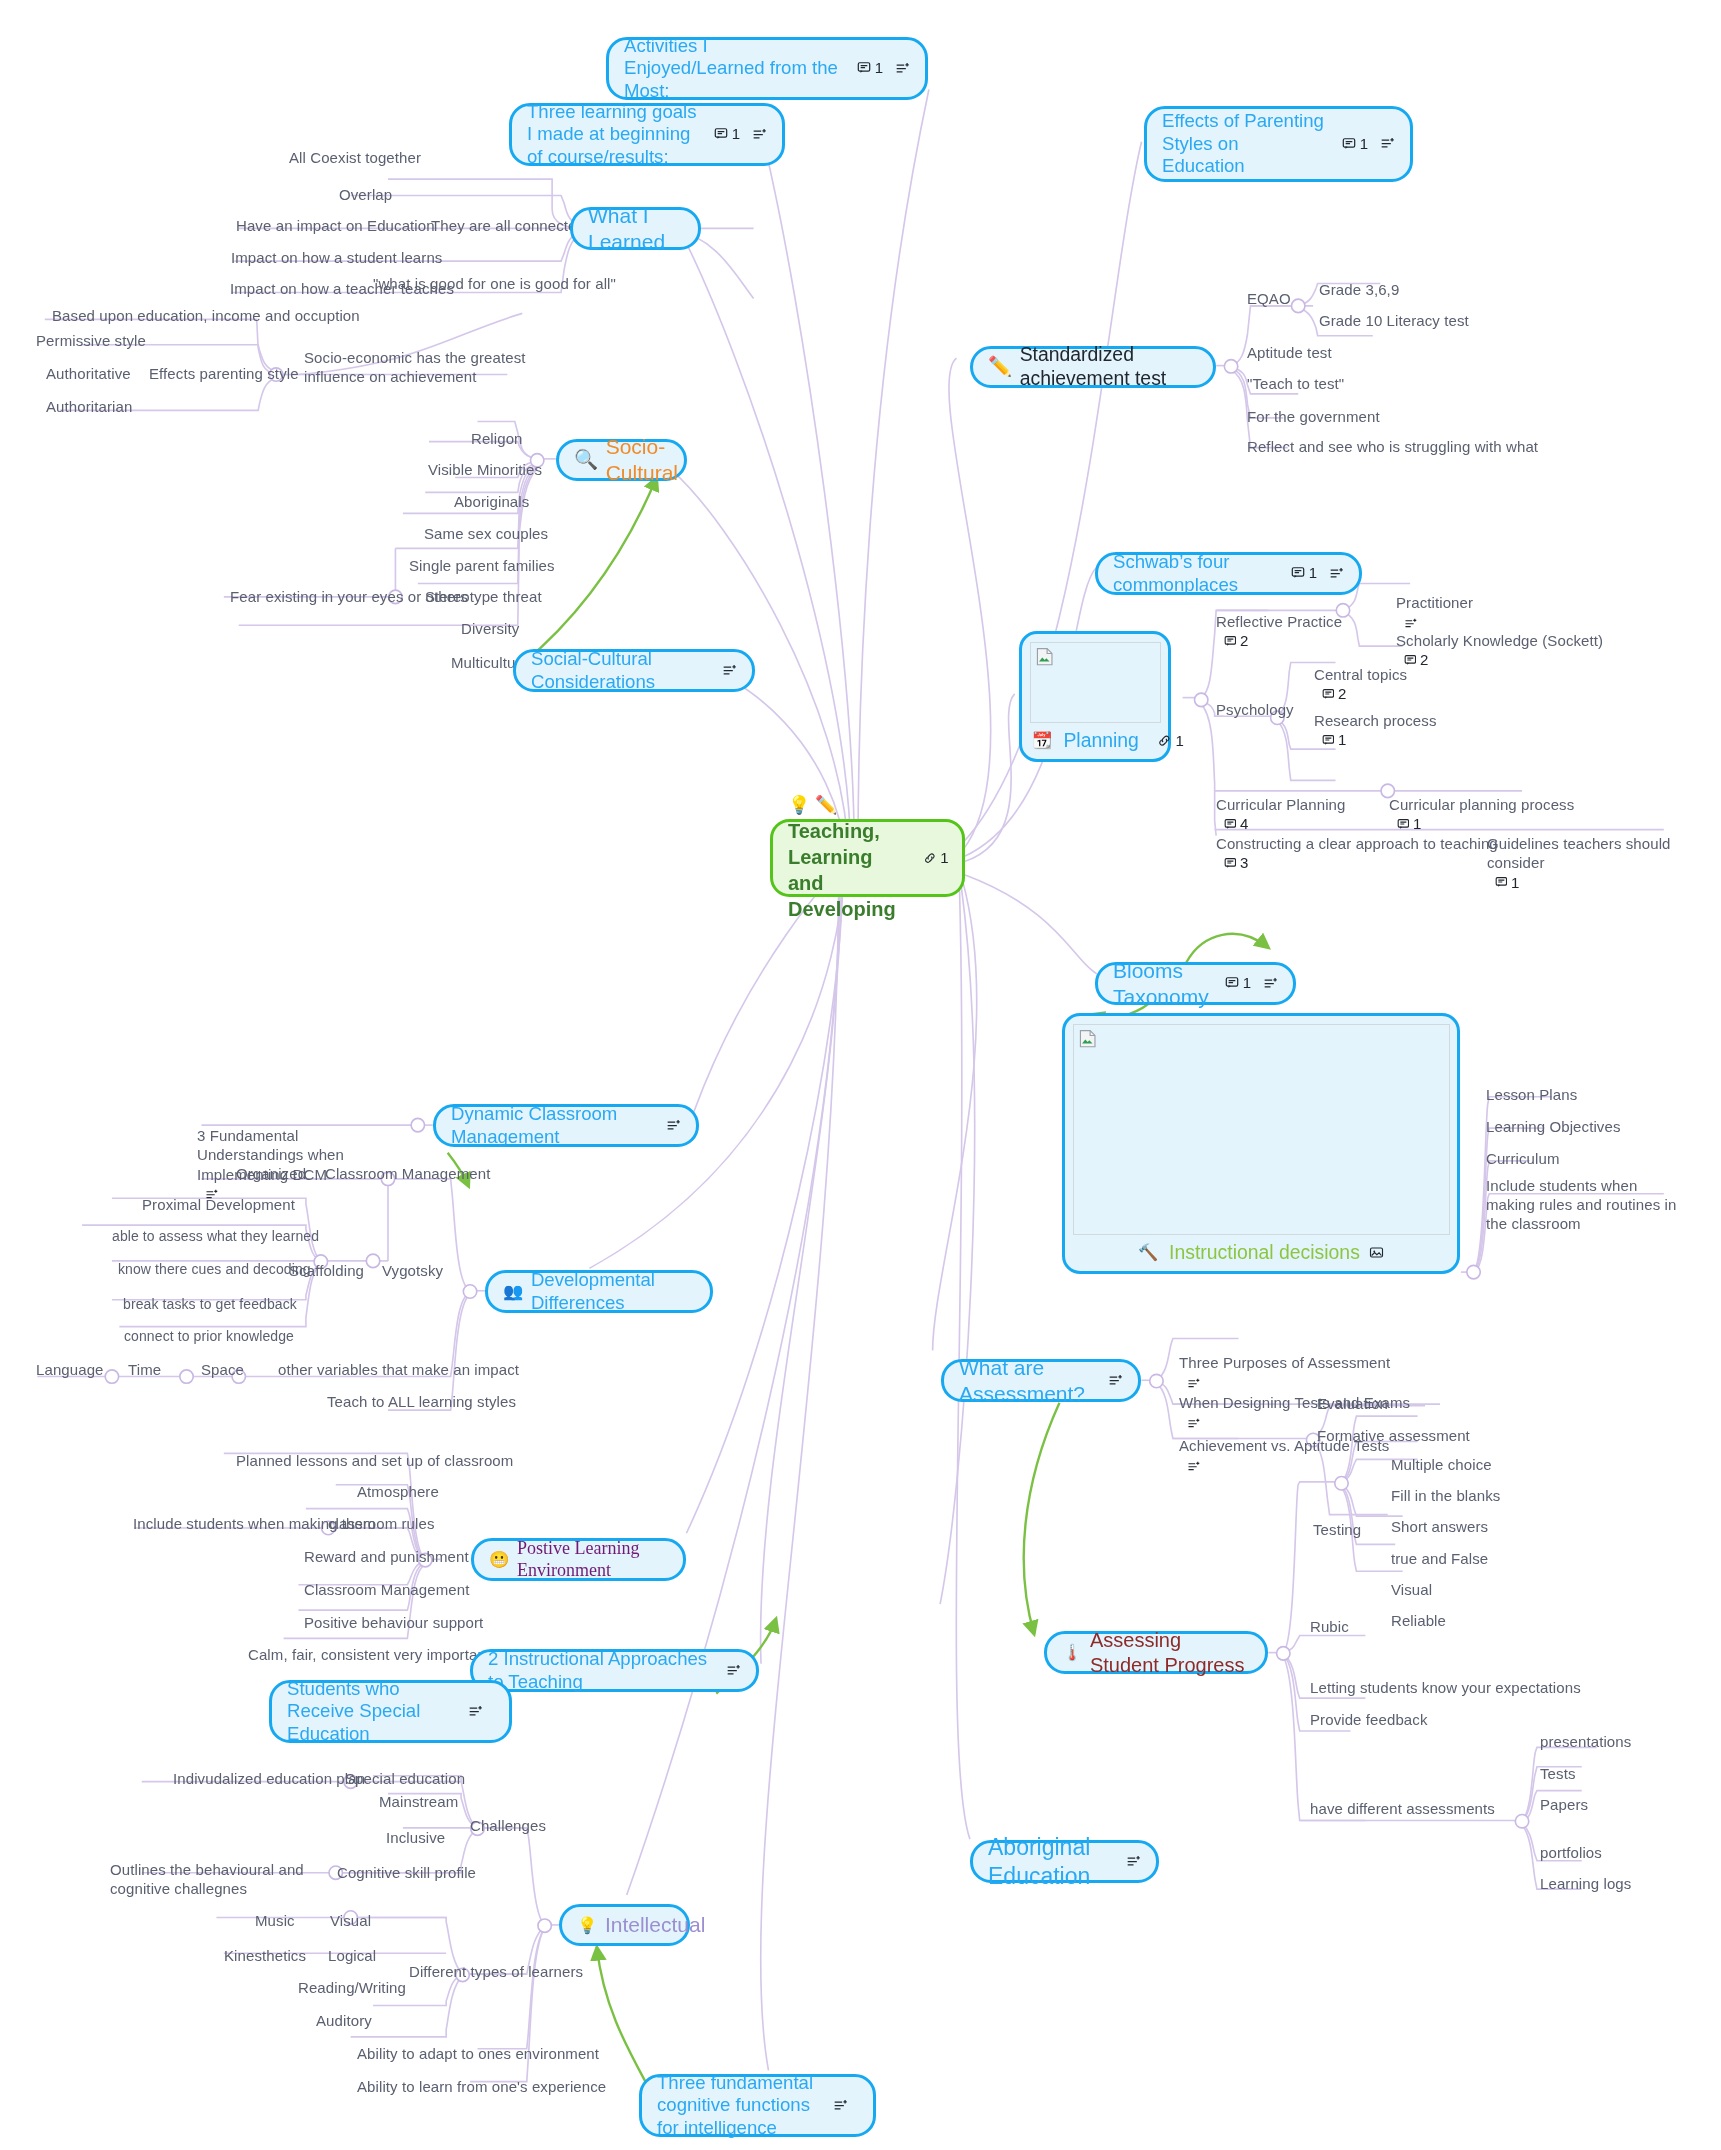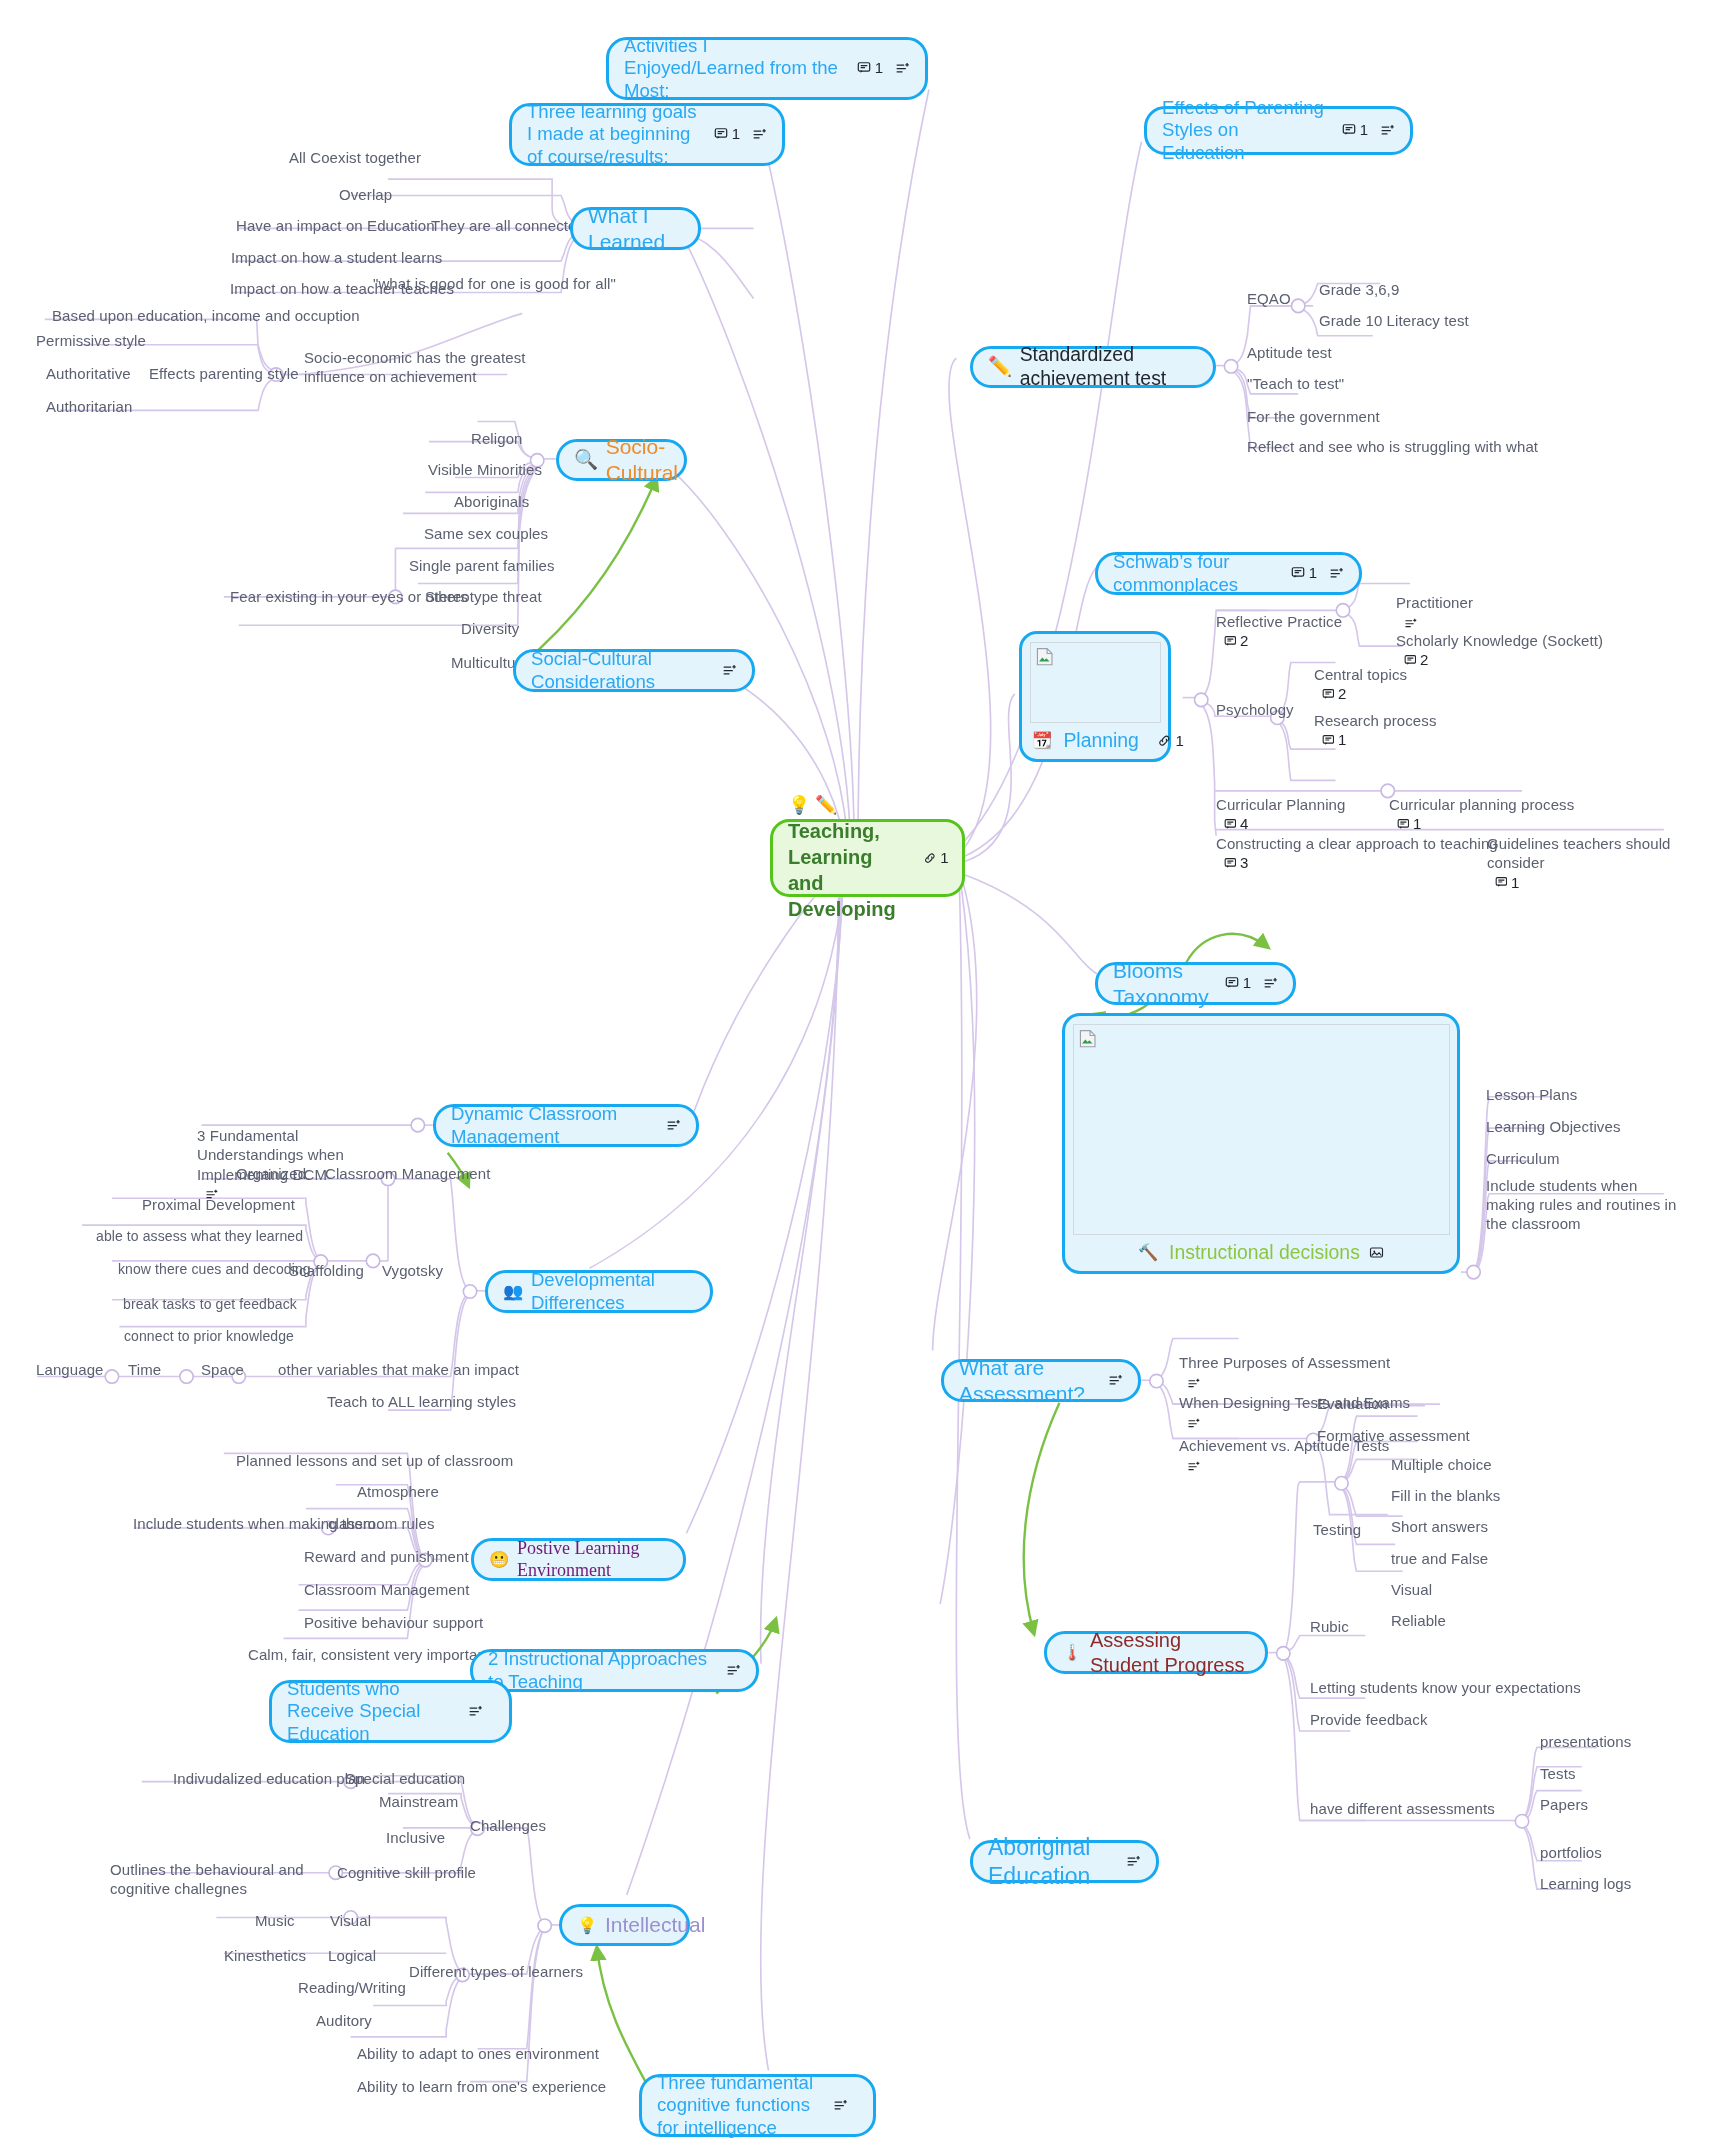--- a/index.html
+++ b/index.html
@@ -449,21 +449,21 @@
     <span>3 Fundamental Understandings when Implementing DCM</span>
     <svg class="ic" style="margin-left:7.5px;" width="13.4" height="13.4" viewBox="0 0 18 18" fill="none" stroke="#22272e" stroke-width="1.5">
         <path d="M2 5h9M2 9h11M2 13h7"></path>
         <path d="M14.5 2.5v4M12.5 4.5h4"></path>
       </svg>
   </div>
 
   <div class="leaf" style="left:236px;top:1164px;">Organized</div>
   <div class="leaf" style="left:325px;top:1164px;">Classroom Management</div>
   <div class="leaf" style="left:142px;top:1195px;">Proximal Development</div>
-  <div class="leaf sm" style="left:96px;top:1228px;">able to assess what they learned</div>
+  <div class="leaf sm" style="left:112px;top:1228px;">able to assess what they learned</div>
   <div class="leaf sm" style="left:118px;top:1261px;">know there cues and decoding</div>
   <div class="leaf sm" style="left:123px;top:1296px;">break tasks to get feedback</div>
   <div class="leaf sm" style="left:124px;top:1328px;">connect to prior knowledge</div>
   <div class="leaf" style="left:289px;top:1261px;">Scaffolding</div>
   <div class="leaf" style="left:382px;top:1261px;">Vygotsky</div>
   <div class="leaf" style="left:36px;top:1360px;">Language</div>
   <div class="leaf" style="left:128px;top:1360px;">Time</div>
   <div class="leaf" style="left:201px;top:1360px;">Space</div>
   <div class="leaf" style="left:278px;top:1360px;">other variables that make an impact</div>
   <div class="leaf" style="left:307px;top:1392px;margin-left:20px;">Teach to ALL learning styles</div>
@@ -563,21 +563,21 @@
           </svg>
         <span>1</span>
       </span>
       <svg class="ic" width="15" height="15" viewBox="0 0 18 18" fill="none" stroke="#22272e" stroke-width="1.5">
           <path d="M2 5h9M2 9h11M2 13h7"></path>
           <path d="M14.5 2.5v4M12.5 4.5h4"></path>
         </svg>
     </span>
   </div>
 
-  <div class="node" style="left:1144px;top:106px;width:269px;height:49px;">
+  <div class="node" style="left:1144px;top:106px;width:269px;height:76px;">
     <span class="txt" style="font-size:18.6px;max-width:176px;">Effects of Parenting Styles on Education</span>
     <span class="badges">
       <span class="badge">
         <svg class="ic" width="14" height="14" viewBox="0 0 16 16" fill="none" stroke="#22272e" stroke-width="1.4">
             <rect x="1.5" y="2" width="13" height="9.5" rx="1.6"></rect>
             <path d="M4 10.6 L4 13.5 L6.6 11.5" fill="#22272e" stroke="none"></path>
             <path d="M4.2 5.2h7.6M4.2 7.6h5"></path>
           </svg>
         <span>1</span>
       </span>

